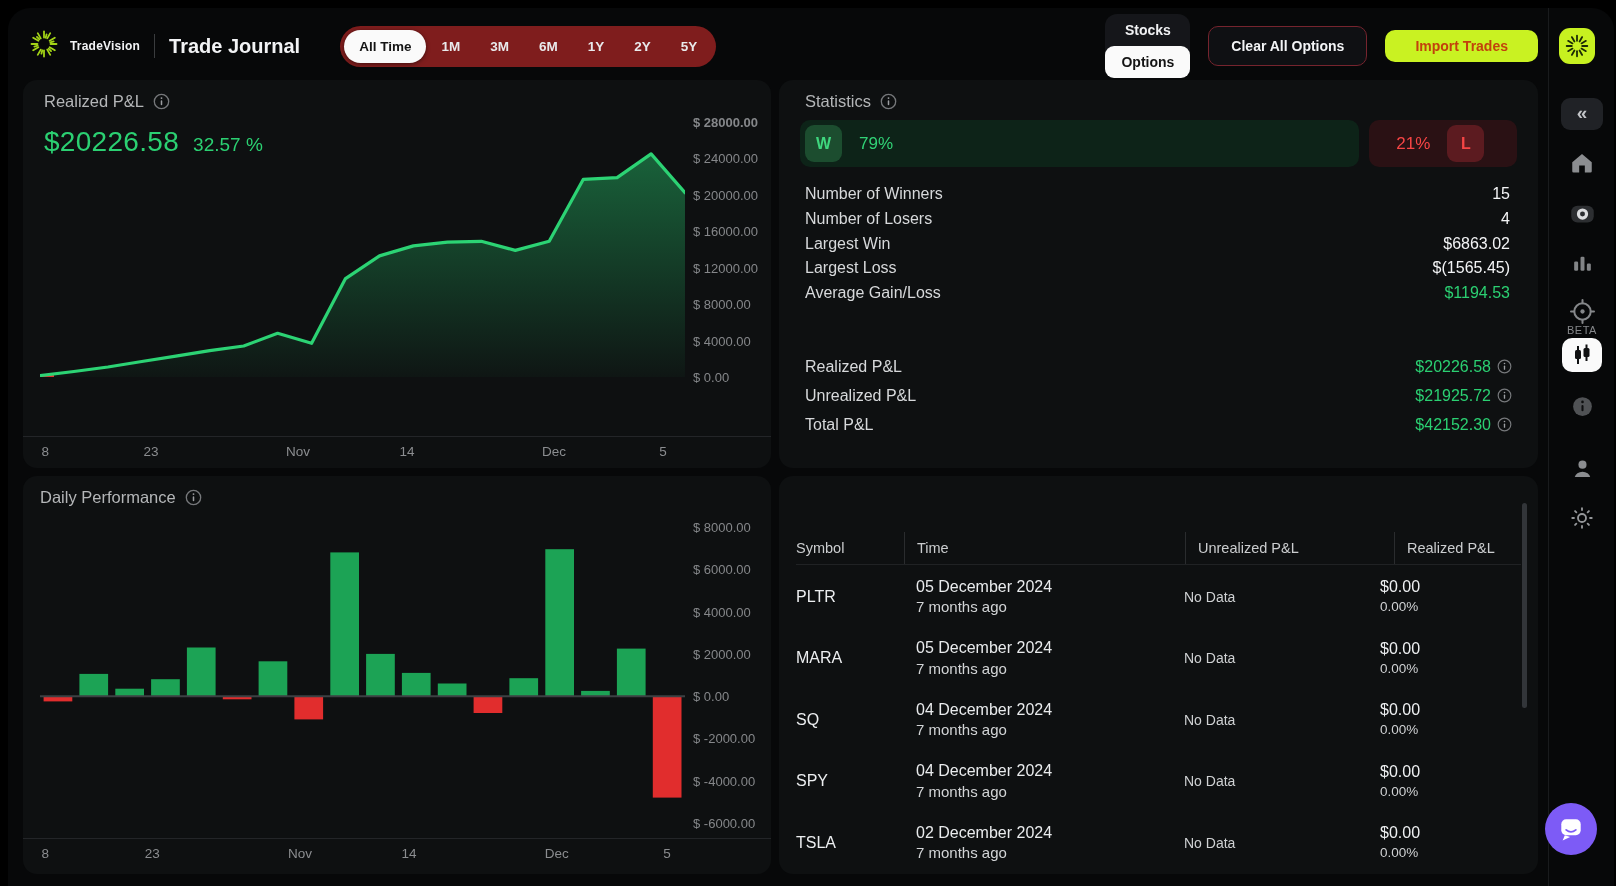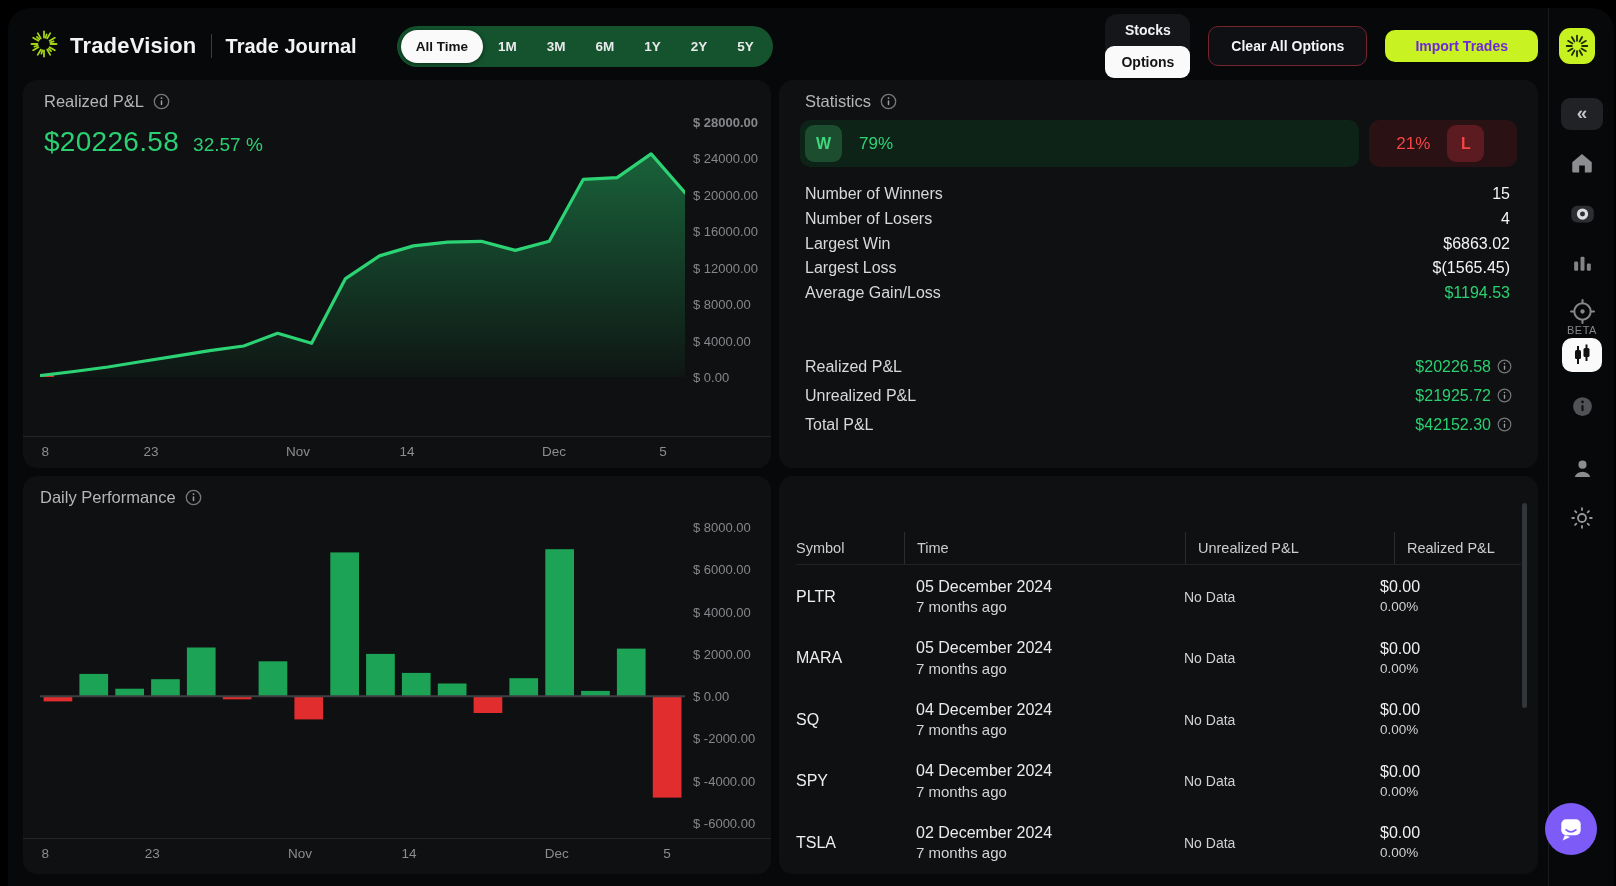--- a/index.html
+++ b/index.html
@@ -2,35 +2,35 @@
 <html><head>
 <meta charset="utf-8">
 <style>
   html,body{margin:0;padding:0;background:#000;width:1616px;height:886px;overflow:hidden;
     font-family:"Liberation Sans",sans-serif;-webkit-font-smoothing:antialiased;}
   .window{position:absolute;left:8px;top:8px;width:1606px;height:878px;background:#070809;
     border-radius:22px 22px 0 0;overflow:hidden;}
   
   #topbar{position:absolute;left:0;top:0;width:1540px;height:76px;display:flex;align-items:center;}
   .brand-group{display:flex;align-items:center;margin-left:20px;gap:10px;}
-  .brand{font-size:22px;font-weight:bold;color:#f2f3f5;letter-spacing:.2px;}
+  .brand{font-size:12px;font-weight:bold;color:#f2f3f5;letter-spacing:.2px;}
   .brand-sep{width:1px;height:24px;background:#3a3c3e;margin:0 4px;}
   .page-title{font-size:20px;font-weight:bold;color:#f2f3f5;}
-  .pillbar{display:flex;background:#14532d;border-radius:22px;padding:4px;margin-left:40px;}
+  .pillbar{display:flex;background:#7f1d1d;border-radius:22px;padding:4px;margin-left:40px;}
   .tf-item{border:none;background:transparent;color:#e9eaec;font-weight:bold;font-size:13.5px;
     padding:9px 15px;border-radius:18px;cursor:pointer;font-family:inherit;}
   .tf-item.active{background:#fafafa;color:#141414;box-shadow:0 1px 4px rgba(0,0,0,.5);}
   .top-right{margin-left:auto;display:flex;align-items:center;gap:18px;margin-right:10px;}
   .asset-toggle{display:flex;align-items:center;background:#15161a;border-radius:12px;flex-direction:column;}
   .asset-item{border:none;background:transparent;color:#f0f1f3;font-weight:bold;font-size:14px;
     padding:8px 16px;border-radius:9px;cursor:pointer;font-family:inherit;}
   .asset-item.active{background:#fafafa;color:#141414;}
   .clear-btn{background:#0f1013;border:1.5px solid #76242e;color:#f3f4f6;font-weight:bold;font-size:14px;
     border-radius:10px;padding:11px 22px;cursor:pointer;font-family:inherit;}
-  .import-btn{background:#c9f222;border:none;color:#6d28d9;font-weight:bold;font-size:14px;
+  .import-btn{background:#c9f222;border:none;color:#c2410c;font-weight:bold;font-size:14px;
     border-radius:10px;padding:8px 30px;cursor:pointer;font-family:inherit;}
   
   .card{position:absolute;background:#0e1011;border-radius:14px;overflow:hidden;}
   #card-realized{left:15px;top:72px;width:748px;height:388px;}
   #card-daily{left:15px;top:468px;width:748px;height:398px;}
   #card-stats{left:771px;top:72px;width:759px;height:388px;}
   #card-positions{left:771px;top:468px;width:759px;height:398px;}
   .card-title{position:absolute;display:flex;align-items:center;gap:9px;font-size:16.5px;color:#b4b6b8;}
   .iinfo{width:17px;height:17px;display:inline-block;}
   

